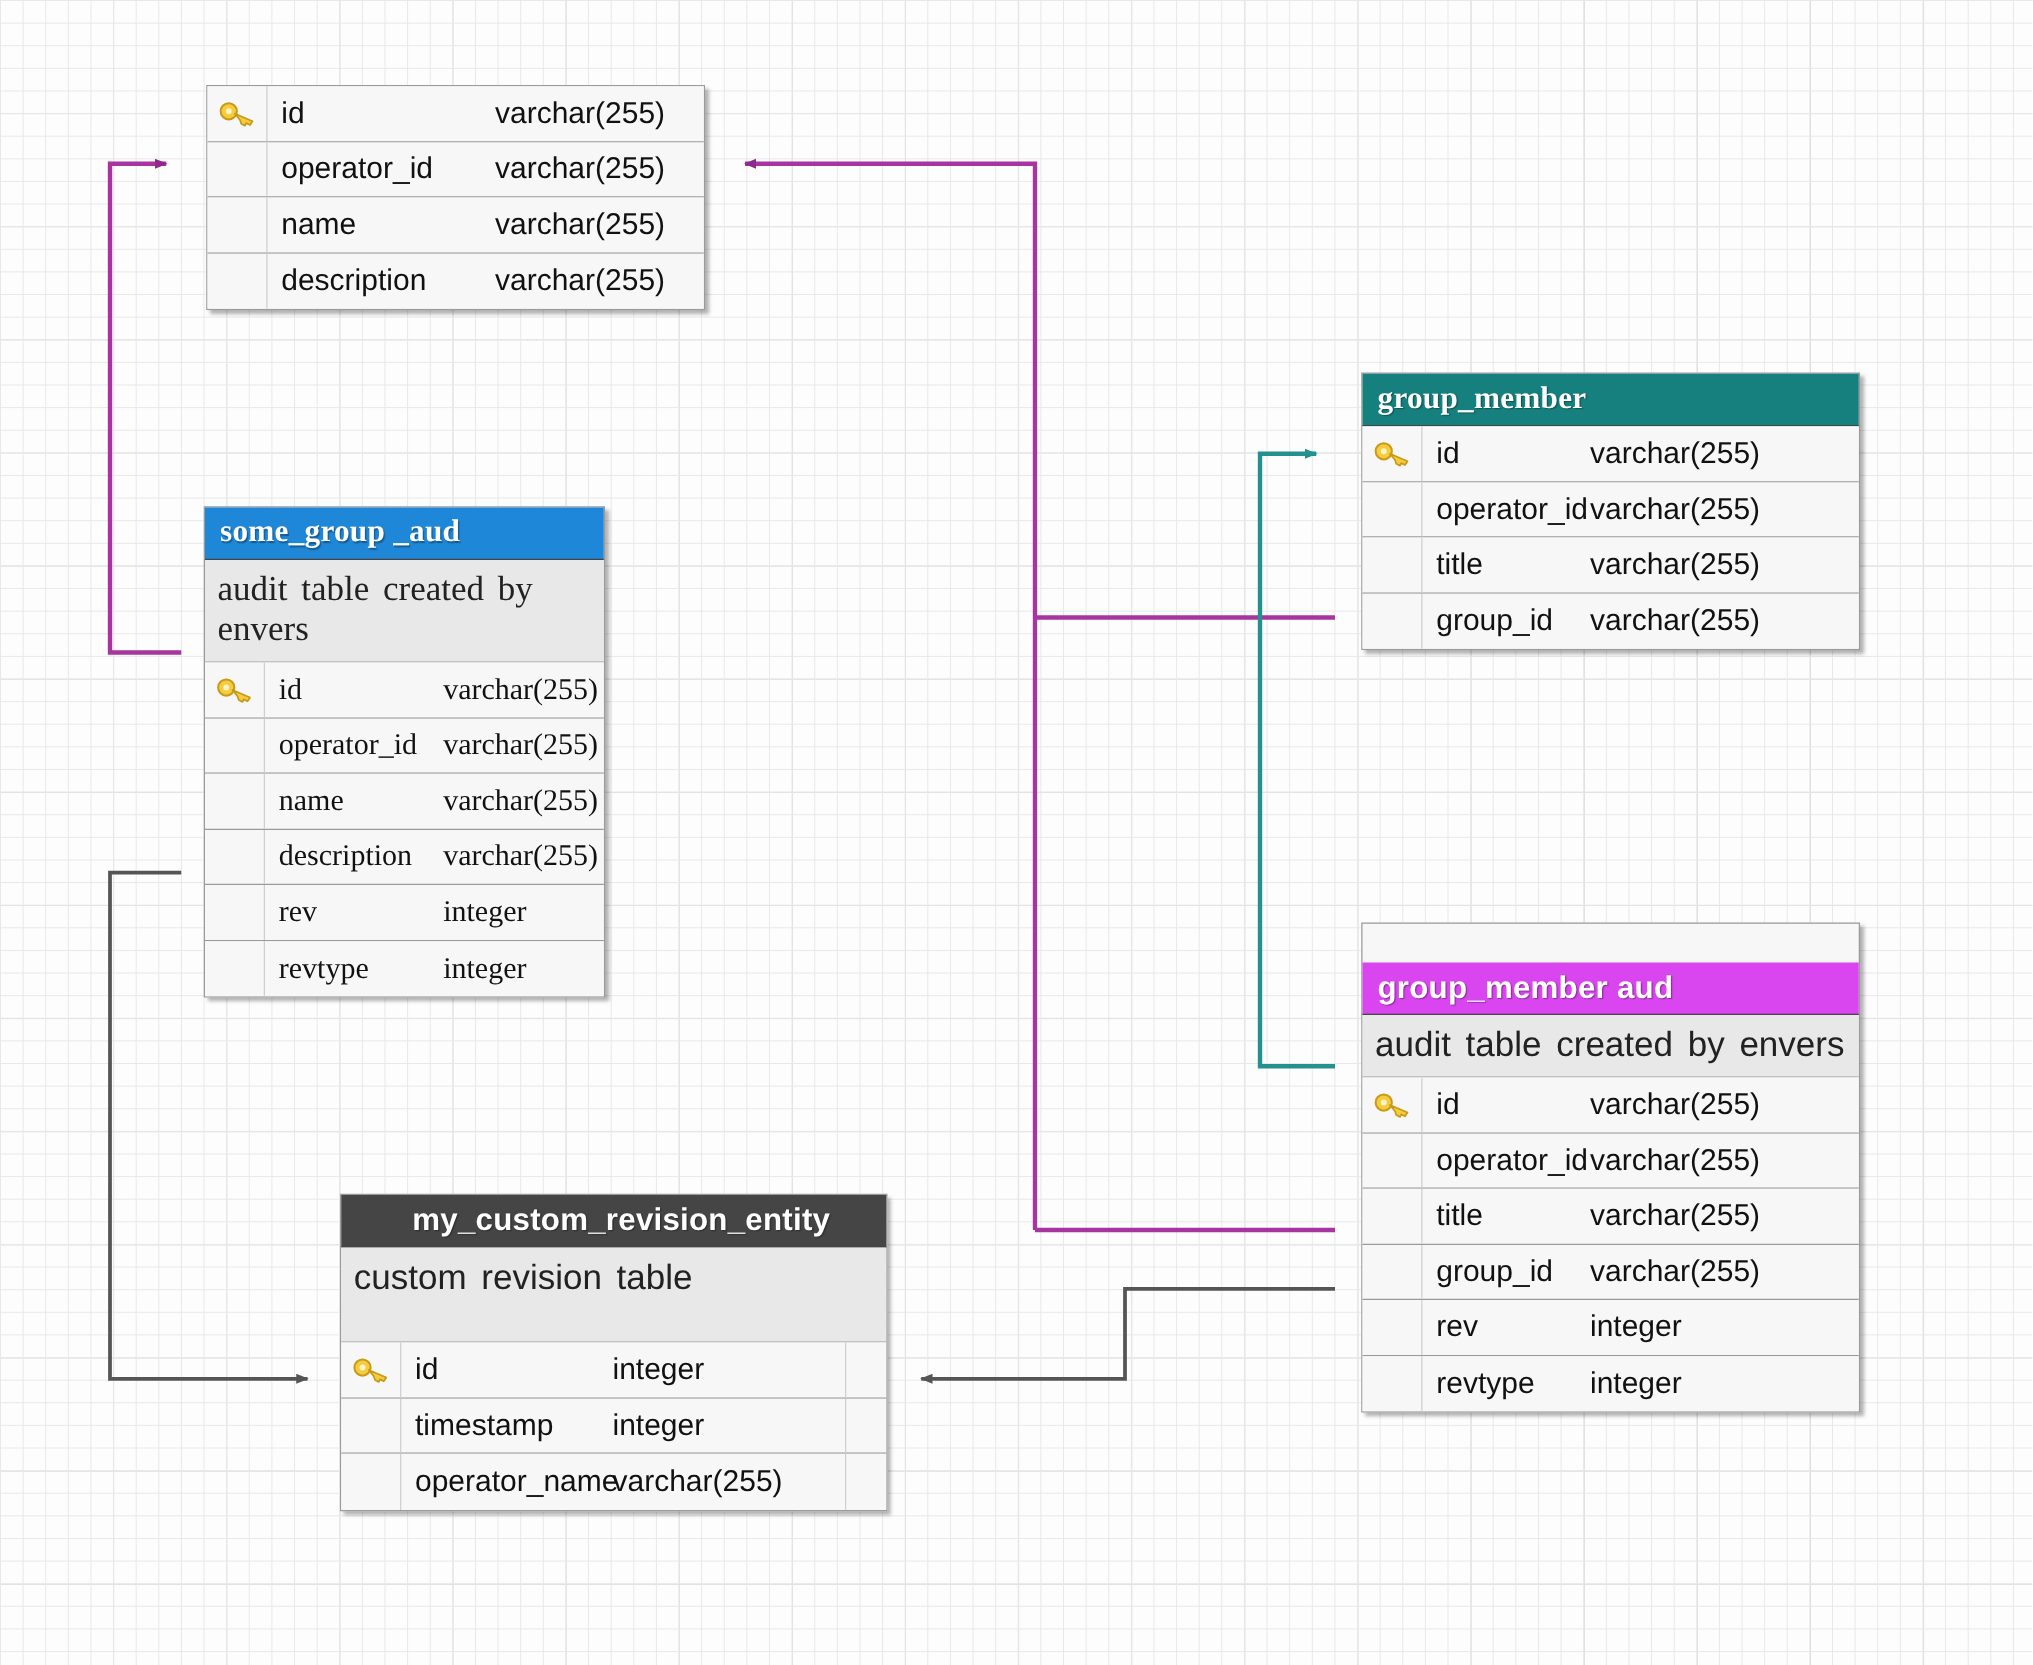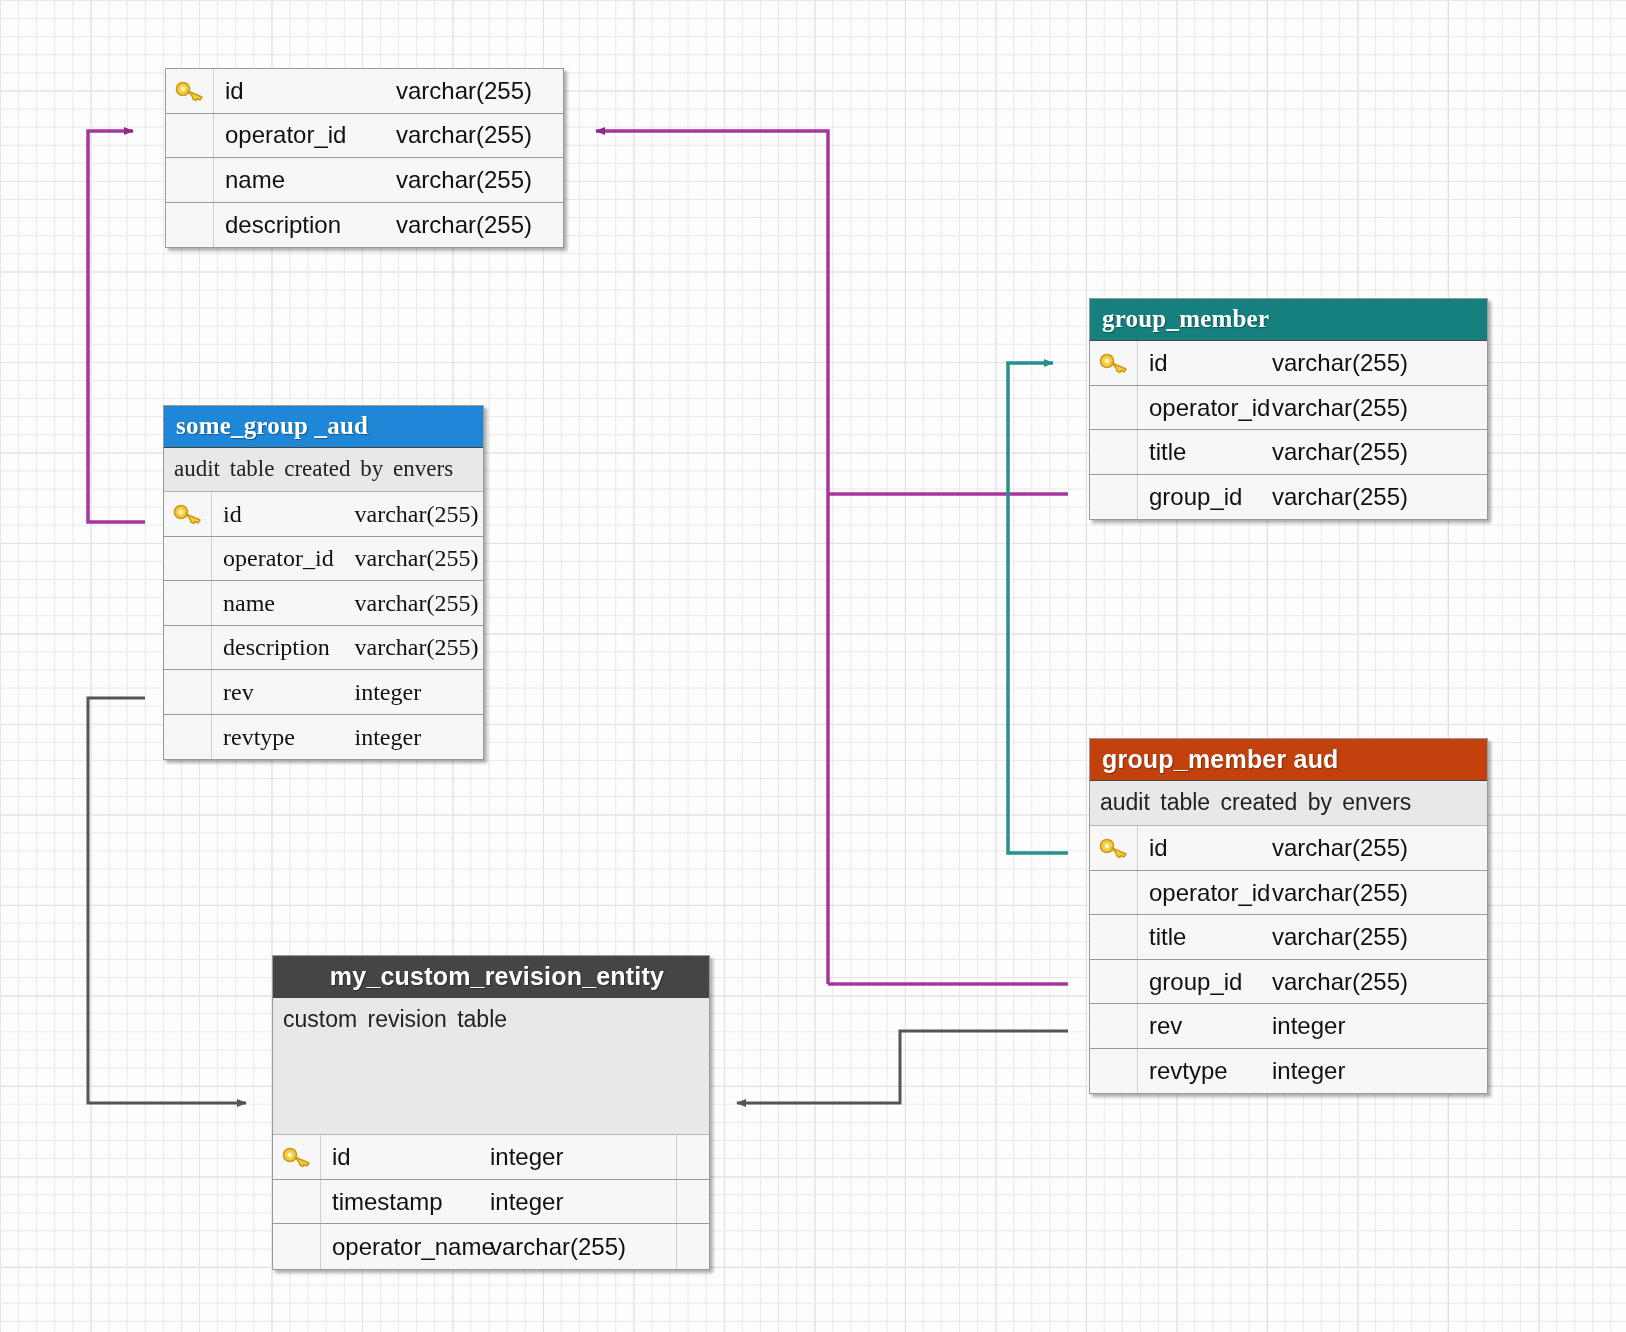--- a/index.html
+++ b/index.html
@@ -41,28 +41,28 @@
     font-weight: bold;
     font-size: 25px;
     padding: 7px 0 8px 12px;
     letter-spacing: 0.2px;
     text-shadow: 1px 1px 1px rgba(0,0,0,0.35);
     border-bottom: 1px solid #444;
     line-height: 1.05;
   }
   .tbl-note {
     background: #e8e8e8;
-    font-size: 23px;
+    font-size: 28px;
     color: #222;
     padding: 8px 0 9px 10px;
     word-spacing: 4px;
     border-bottom: 1px solid #b5b5b5;
     box-sizing: border-box;
   }
-  .tbl-note.tall { height: 137px; }
+  .tbl-note.tall { height: 76px; }
   .row {
     display: flex;
     align-items: center;
     height: 44.5px;
     border-bottom: 1px solid #9a9a9a;
     font-size: 24px;
     color: #111;
     background: #f7f7f7;
     box-sizing: border-box;
   }
@@ -230,21 +230,21 @@
       <div class="col-type" style="width:215px;">varchar(255)</div>
     </div>
     <div class="row">
       <div class="keycell"></div>
       <div class="col-name" style="width:134px;">group_id</div>
       <div class="col-type" style="width:215px;">varchar(255)</div>
     </div>
   </div>
 
   <div class="table-box" style="left:1089px; top:738px; width:399px;">
-    <div class="tbl-header" style="background:#c2410c;">group_member aud</div>
+    <div class="tbl-header" style="background:#d946ef;margin-top:31px;">group_member aud</div>
     <div class="tbl-note">audit table created by envers</div>
     <div class="row">
       <div class="keycell">
         <svg class="keyicon" viewBox="0 0 30 22" xmlns="http://www.w3.org/2000/svg">
           <circle cx="8" cy="9" r="6.5" fill="#f5cc3e" stroke="#c89a17" stroke-width="1.6"></circle>
           <circle cx="8" cy="9" r="2.4" fill="#fdf3c4"></circle>
           <path d="M13,11 L27,17 L25,20 L22,18.5 L21,20.5 L18,19 L17,16 z" fill="#f5cc3e" stroke="#c89a17" stroke-width="1.4" stroke-linejoin="round"></path>
         </svg>
       </div>
       <div class="col-name" style="width:134px;">id</div>

